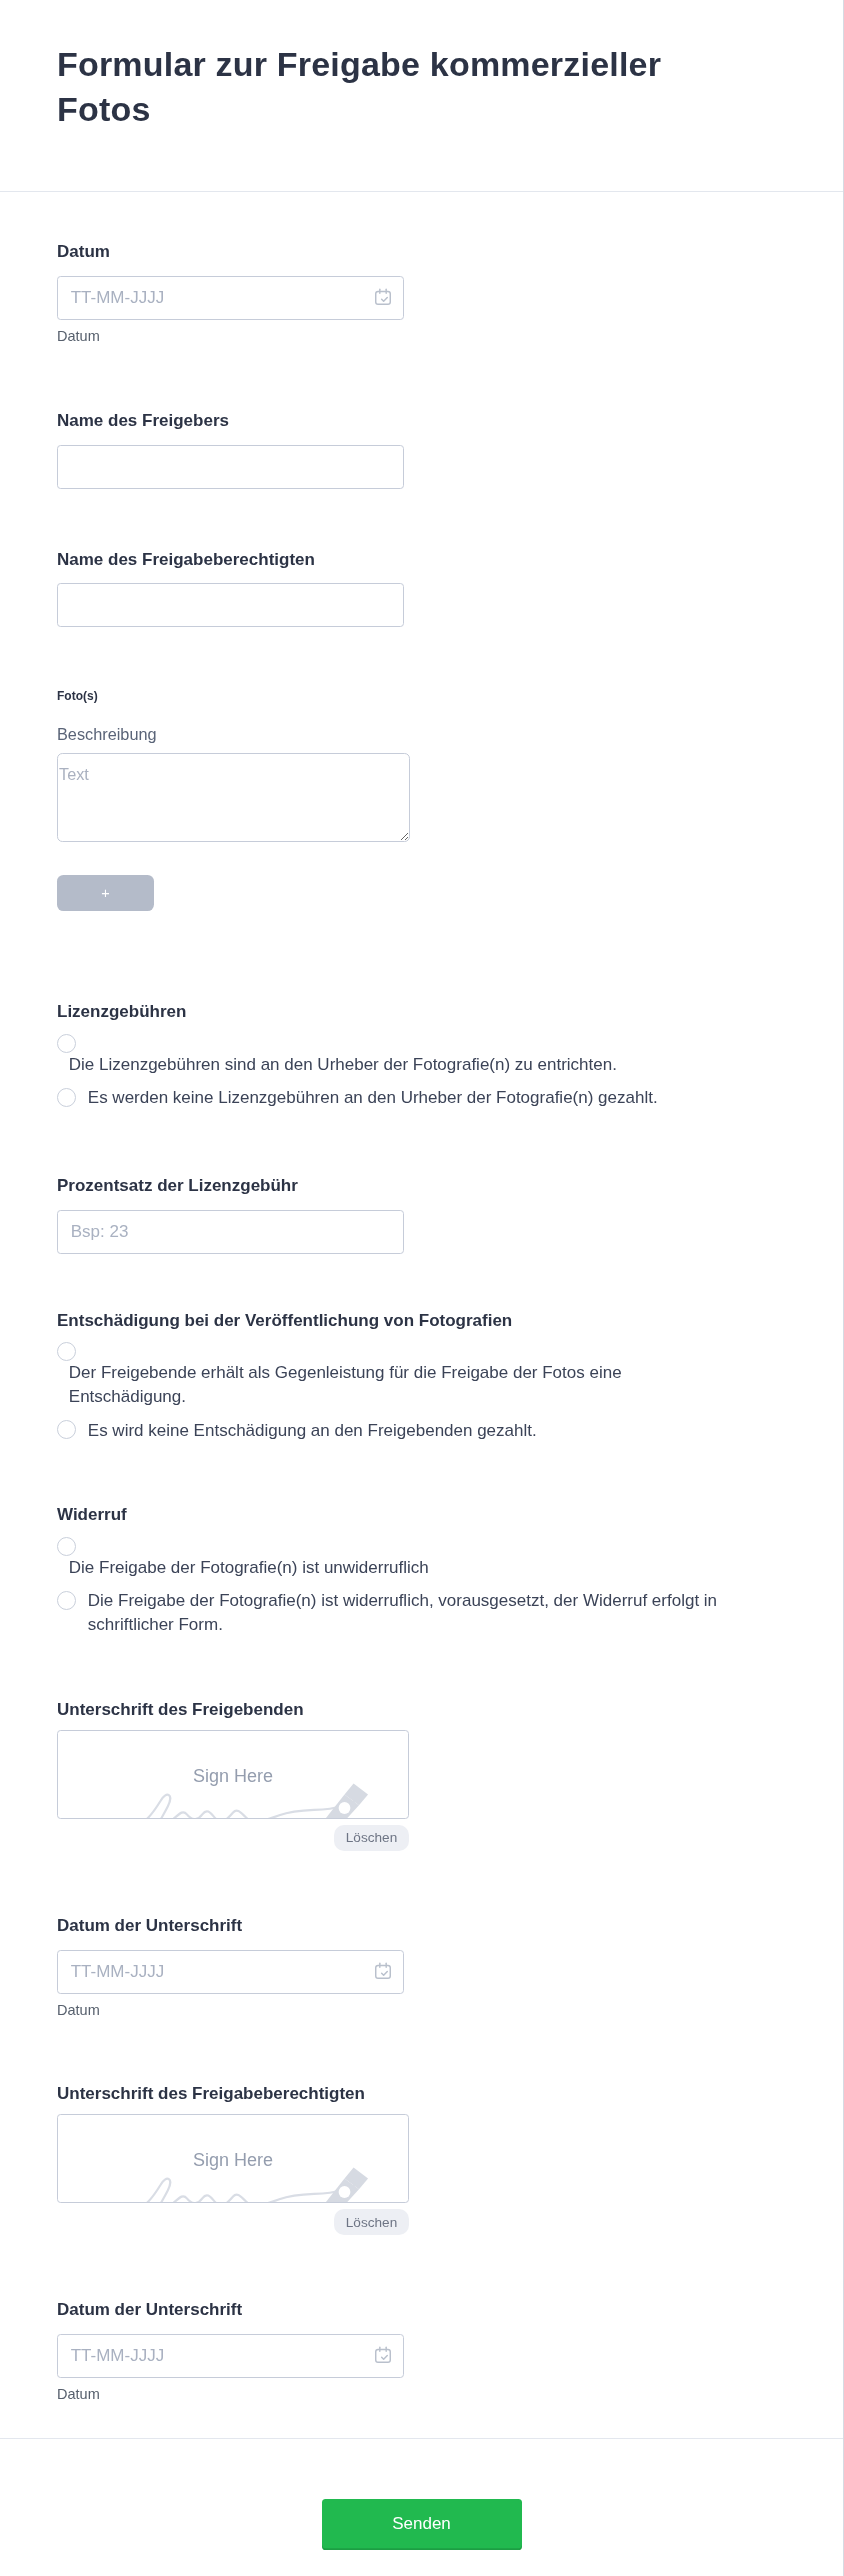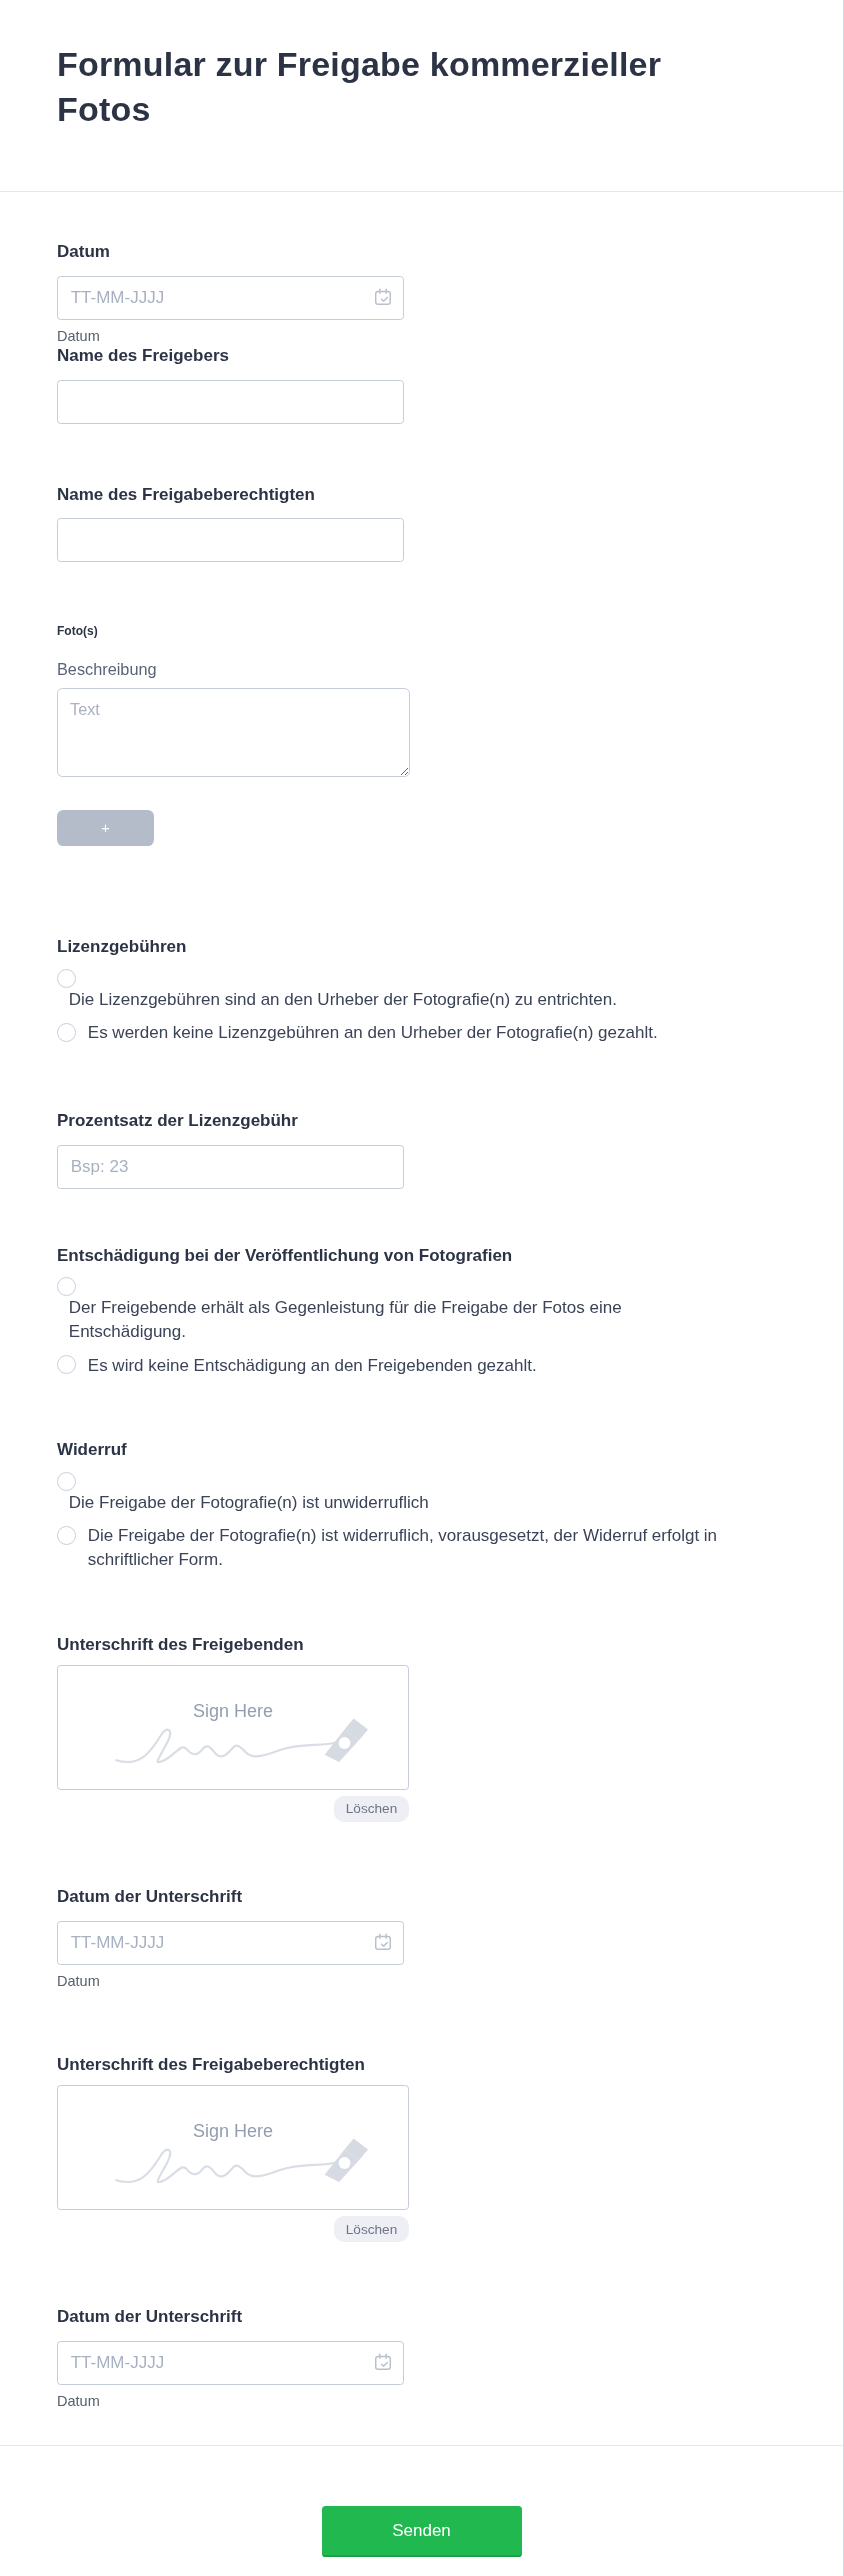--- a/index.html
+++ b/index.html
@@ -41,38 +41,38 @@
     padding:0 40px 0 12.7px; font-family:"Liberation Sans", sans-serif;
     font-size:17px; color:#2c3345; background:#fff; outline:none; display:block;
   }
   .text-input.no-icon { padding-right:12.7px; }
   .text-input::placeholder { color:#a9b1c1; opacity:1; }
   .cal-icon {
     position:absolute; right:11px; top:11.8px; width:20px; height:20px; pointer-events:auto;
   }
   textarea.text-area {
     width:353px; height:89px; border:0.9px solid #c6ccd9; border-radius:5.4px;
-    padding:11px 12px; font-family:"Liberation Sans", sans-serif;
+    padding:11px 1px; font-family:"Liberation Sans", sans-serif;
     font-size:16.3px; color:#6d28d9; resize:vertical; outline:none; display:block; margin-top:8.2px;
   }
   textarea.text-area::placeholder { color:#aab1c0; opacity:1; }
   .add-btn {
     margin-top:33px; width:97px; height:36px; background:#b4bbc9; border:none;
     border-radius:6.4px; color:#fff; font-size:14.5px; line-height:36px; text-align:center;
     cursor:pointer; display:block; font-family:"Liberation Sans", sans-serif;
   }
   .radio-row { display:flex; align-items:flex-start; margin-top:9px; width:704px; cursor:pointer; }
   .radio-row + .radio-row { margin-top:10px; }
   .radio-circle {
     width:19px; height:19px; border:1.3px solid #c9cfdb; border-radius:50%;
     background:#fff; flex:0 0 19px; margin-top:1.8px;
   }
   .radio-text { font-size:17px; line-height:23.6px; color:#3b4357; margin-left:11.8px; max-width:673px; }
   .sig-pad {
-    width:352px; height:125px; border:0.9px solid #c6ccd9; border-radius:3.6px;
+    width:352px; height:89px; border:0.9px solid #c6ccd9; border-radius:3.6px;
     margin-top:9px; position:relative; background:#fff; overflow:hidden; cursor:crosshair;
   }
   .sign-here {
     position:absolute; top:35px; left:0; width:100%; text-align:center;
     font-size:18px; color:#949dae; pointer-events:none;
   }
   .sig-decor { position:absolute; left:0; top:0; width:352px; height:125px; pointer-events:none; }
   .clear-row { width:352px; text-align:right; margin-top:6.4px; }
   .clear-btn {
     display:inline-block; background:#edeff4; color:#6e7585; border:none;
@@ -81,21 +81,21 @@
   }
   .bottom-divider { height:0.9px; background:#e3e7ee; margin-top:35px; width:100%; }
   .submit-row { padding-top:60px; text-align:center; }
   .submit-btn {
     width:200px; height:51px; border:none; border-radius:3.6px; cursor:pointer;
     color:#fff; font-size:17px; font-weight:500; font-family:"Liberation Sans", sans-serif;
     box-shadow:inset 0 -1.8px 0 rgba(0,0,0,0.14);
   }
   
   .m-datum      { margin-top:49px; }
-  .m-name1      { }
+  .m-name1      { margin-top:65px; }
   .m-name2      { margin-top:60px; }
   .m-fotos      { margin-top:58px; }
   .m-lizenz     { margin-top:90px; }
   .m-prozent    { margin-top:65px; }
   .m-entsch     { margin-top:56px; }
   .m-widerruf   { margin-top:62px; }
   .m-sig1       { margin-top:62px; }
   .m-sigdate1   { margin-top:64px; }
   .m-sig2       { margin-top:64px; }
   .m-sigdate2   { margin-top:64px; }

